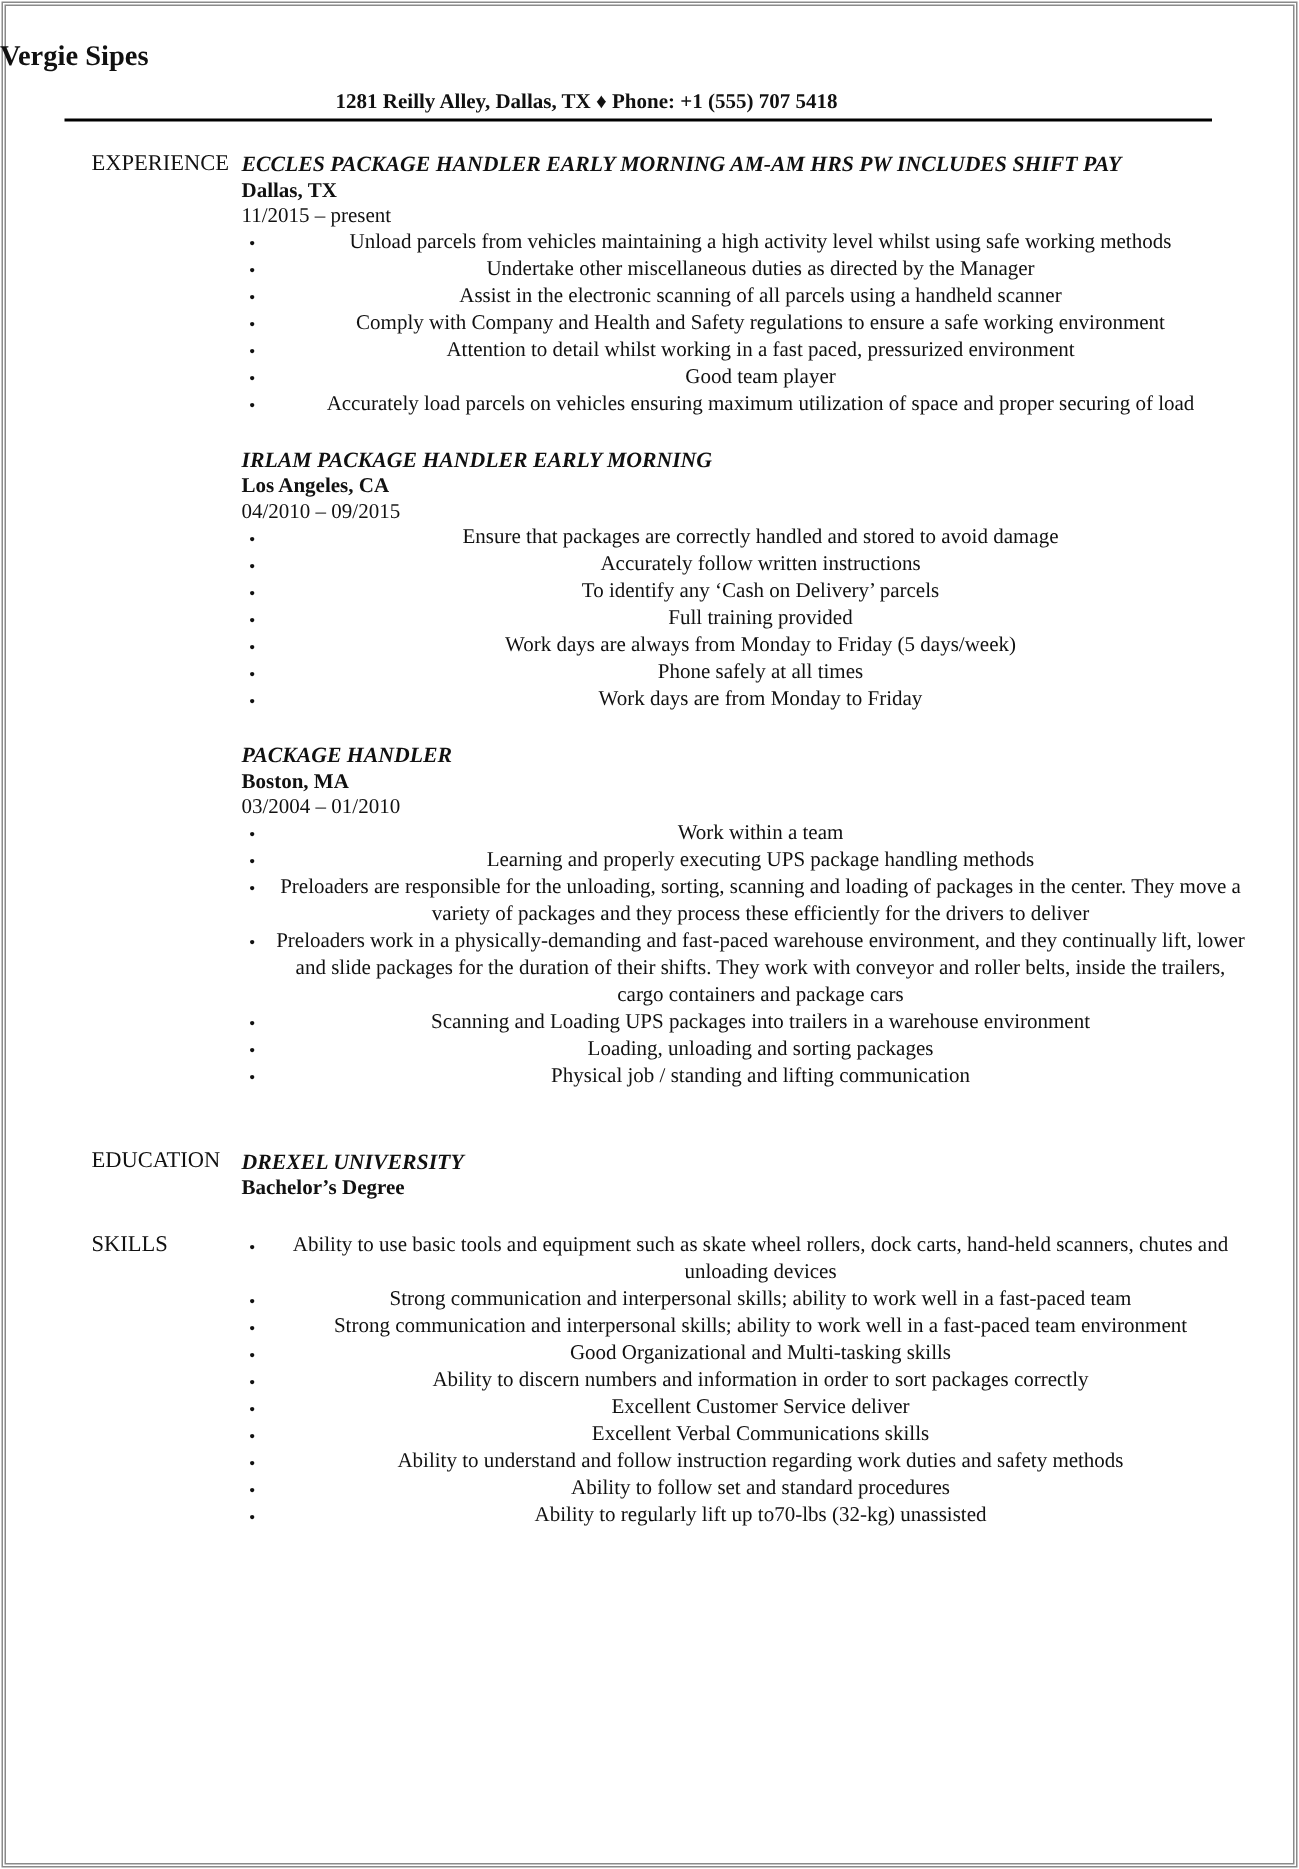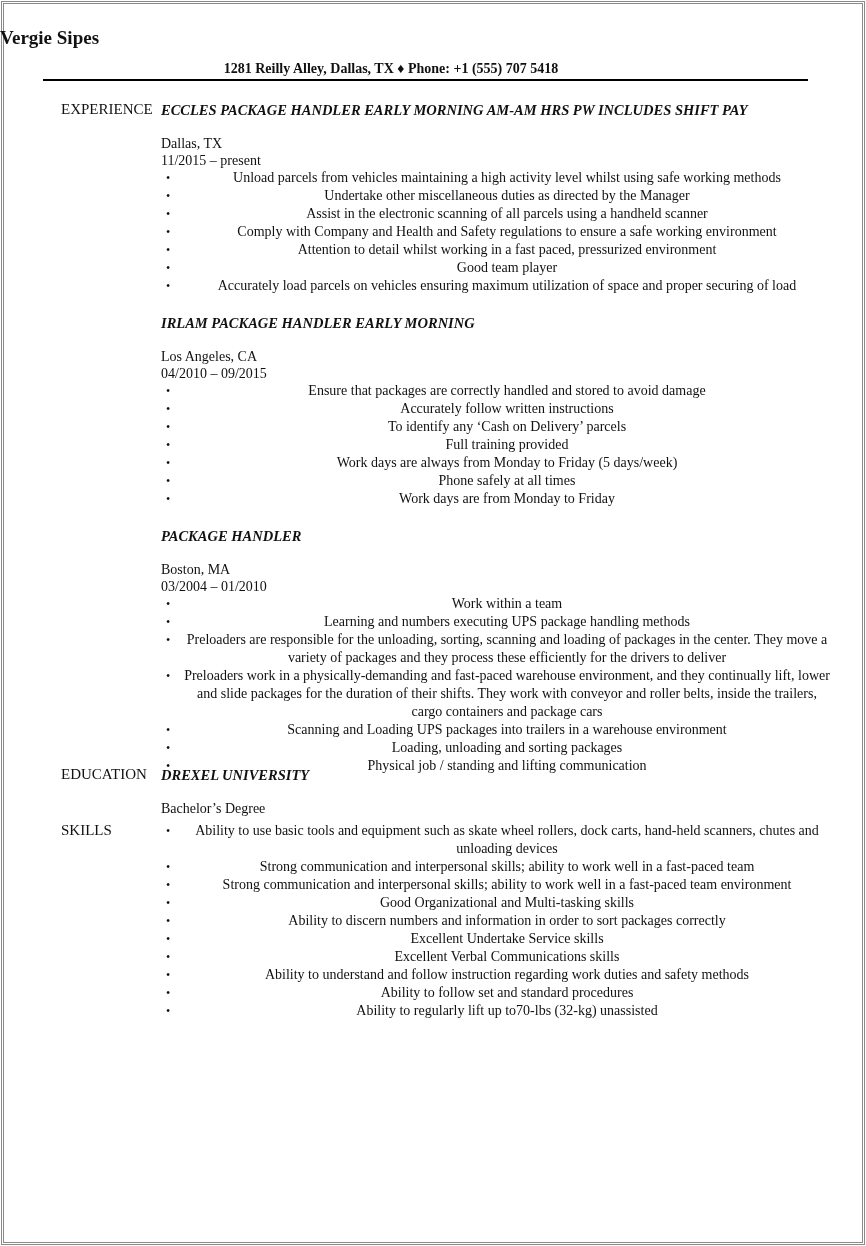--- a/index.html
+++ b/index.html
@@ -11,21 +11,21 @@
                  font-weight: bold; font-size: 19px; }
   .header-contact { position: absolute; left: 0; width: 782px; top: 61px; text-align: center;
                     font-weight: bold; font-size: 14px; }
   .rule { position: absolute; left: 43px; width: 765px; top: 79px; height: 2px; background: #000; }
   .section { position: absolute; left: 38px; width: 790px; }
   .sec-label { position: absolute; left: 0; top: 0; font-weight: normal; font-size: 15px;
                letter-spacing: 0; margin-left: 23px; }
   .sec-body { position: absolute; left: 123px; top: 0; width: 670px; }
   .job { margin-bottom: 19px; }
   .job-title { font-weight: bold; font-size: 14.5px; line-height: 18px; text-transform: uppercase; font-style: italic; }
-  .job-loc { font-weight: normal; font-size: 14px; line-height: 17px; margin-top: 16px; }
+  .job-loc { font-weight: bold; font-size: 14px; line-height: 17px; }
   .job-date { font-size: 14px; line-height: 17px; }
   ul.bul { margin: 0; padding: 0 0 0 22px; list-style: none; text-align: center; }
   ul.bul li { position: relative; font-size: 14px; line-height: 18px; }
   ul.bul li::before { content: "\2022"; position: absolute; left: -17px; top: 0; font-size: 12px; }
 </style>
 </head>
 <body>
 
 <div class="frame"></div>
 
@@ -66,21 +66,21 @@
         <li>Work days are from Monday to Friday</li>
       </ul>
     </div>
 
     <div class="job">
       <div class="job-title">PACKAGE HANDLER</div>
       <div class="job-loc">Boston, MA</div>
       <div class="job-date">03/2004 – 01/2010</div>
       <ul class="bul">
         <li>Work within a team</li>
-        <li>Learning and numbers executing UPS package handling methods</li>
+        <li>Learning and properly executing UPS package handling methods</li>
         <li>Preloaders are responsible for the unloading, sorting, scanning and loading of packages in the center. They move a variety of packages and they process these efficiently for the drivers to deliver</li>
         <li>Preloaders work in a physically-demanding and fast-paced warehouse environment, and they continually lift, lower and slide packages for the duration of their shifts. They work with conveyor and roller belts, inside the trailers, cargo containers and package cars</li>
         <li>Scanning and Loading UPS packages into trailers in a warehouse environment</li>
         <li>Loading, unloading and sorting packages</li>
         <li>Physical job / standing and lifting communication</li>
       </ul>
     </div>
 
   </div>
 </div>
@@ -95,20 +95,20 @@
 
 <div class="section" style="top:822px;">
   <div class="sec-label">SKILLS</div>
   <div class="sec-body">
     <ul class="bul">
       <li>Ability to use basic tools and equipment such as skate wheel rollers, dock carts, hand-held scanners, chutes and unloading devices</li>
       <li>Strong communication and interpersonal skills; ability to work well in a fast-paced team</li>
       <li>Strong communication and interpersonal skills; ability to work well in a fast-paced team environment</li>
       <li>Good Organizational and Multi-tasking skills</li>
       <li>Ability to discern numbers and information in order to sort packages correctly</li>
-      <li>Excellent Undertake Service skills</li>
+      <li>Excellent Customer Service deliver</li>
       <li>Excellent Verbal Communications skills</li>
       <li>Ability to understand and follow instruction regarding work duties and safety methods</li>
       <li>Ability to follow set and standard procedures</li>
       <li>Ability to regularly lift up to70-lbs (32-kg) unassisted</li>
     </ul>
   </div>
 </div>
 
 </body></html>

